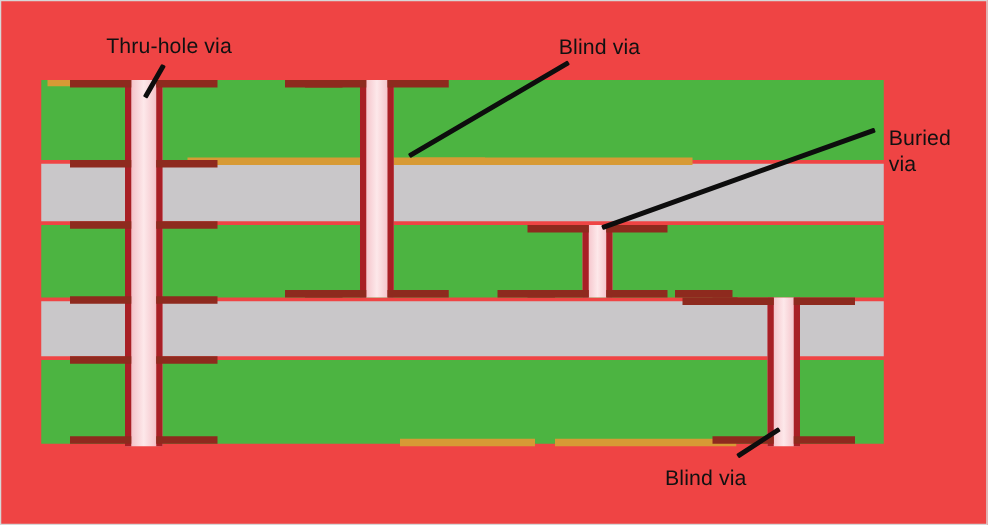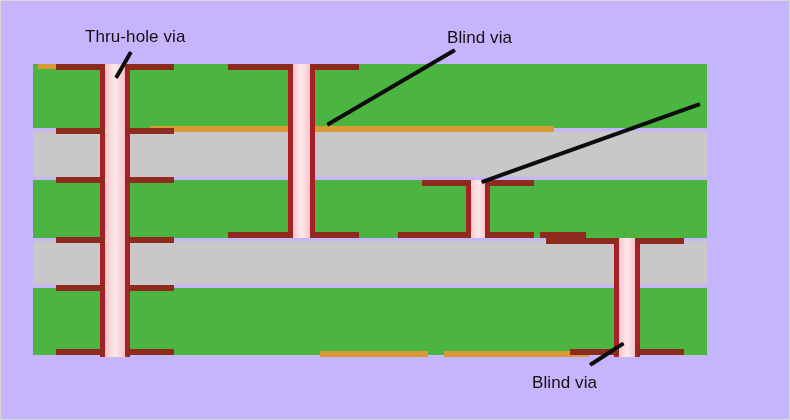--- a/index.html
+++ b/index.html
@@ -1,21 +1,21 @@
 <!DOCTYPE html>
 <html><head>
 <meta charset="utf-8">
 <style>
   html,body{margin:0;padding:0;background:#ffffff;}
   body{
     width:790px;height:420px;overflow:hidden;
     font-family:"Liberation Sans","DejaVu Sans",sans-serif;
     position:relative;
   }
-  #stage{position:absolute;left:0;top:0;width:790px;height:420px;background:#c4b5fd;}
+  #stage{position:absolute;left:0;top:0;width:790px;height:420px;background:#ef4444;}
   #stage::after{
     content:"";position:absolute;left:0;top:0;right:0;bottom:0;
     border:1px solid #d7d7d7;pointer-events:none;
   }
   
   .layer{position:absolute;}
   .core{background:#4cb441;}
   .preg{background:#c9c7c9;}
   
   .trace{position:absolute;background:#d79a35;}
@@ -82,14 +82,16 @@
     <div class="pad" style="left: 228px; top: 232px; width: 46px; height: 6px; background: rgb(142, 42, 30);"></div>
     <div class="pad" style="left: 398px; top: 232px; width: 46px; height: 6px; background: rgb(142, 42, 30);"></div>
     <div class="pad" style="left: 540px; top: 232px; width: 46px; height: 6px; background: rgb(142, 42, 30);"></div>
     <div class="pad" style="left: 546px; top: 238px; width: 44px; height: 6px; background: rgb(142, 42, 30);"></div>
     <div class="leader" style="left: 131px; top: 50px; width: 30.0167px; height: 4px; background: rgb(13, 13, 13); transform: rotate(119.982deg);"></div>
     <div class="leader" style="left: 455px; top: 48px; width: 148.354px; height: 4px; background: rgb(13, 13, 13); transform: rotate(149.632deg);"></div>
     <div class="leader" style="left: 700px; top: 102px; width: 231.534px; height: 4px; background: rgb(13, 13, 13); transform: rotate(160.313deg);"></div>
     <div class="leader" style="left: 590px; top: 363px; width: 40.4969px; height: 4px; background: rgb(13, 13, 13); transform: rotate(-32.9052deg);"></div>
     <div class="label" style="left: 85px; top: 26px;">Thru-hole via</div>
     <div class="label" style="left: 447px; top: 27px;">Blind via</div>
+    <div class="label" style="left: 711px; top: 100px;">Buried
+via</div>
     <div class="label" style="left: 532px; top: 372px;">Blind via</div>
   </div>
 
 </body></html>

